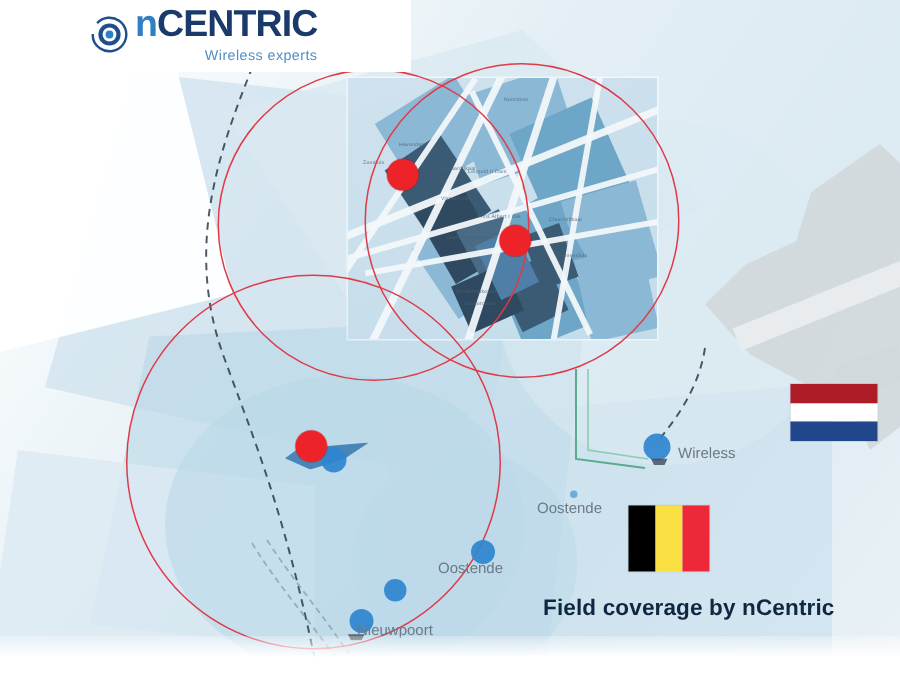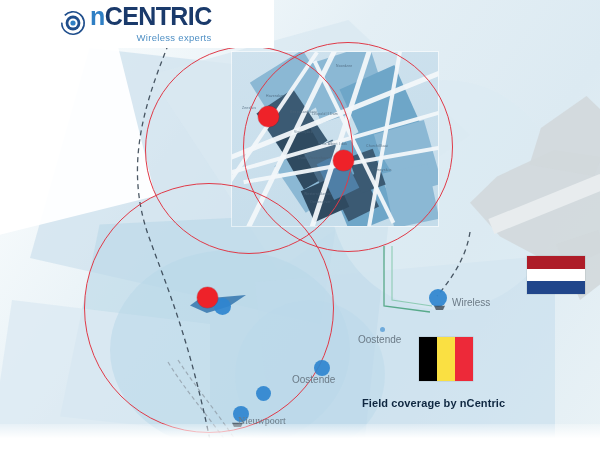--- a/index.html
+++ b/index.html
@@ -91,21 +91,21 @@
   .tagline{font-size:9.5px;color:#4e8fc4;text-align:right;margin-top:4px;letter-spacing:.3px;}
 
   
   .flag{position:absolute;box-shadow:0 0 0 .5px rgba(0,0,0,.12);}
   #flag-nl{left:527px;top:256px;width:58px;height:38px;display:flex;flex-direction:column;}
   #flag-nl i{display:block;flex:1;}
   #flag-be{left:419px;top:337px;width:54px;height:44px;display:flex;}
   #flag-be i{display:block;flex:1;}
 
   
-  #caption{position:absolute;left:362px;top:397px;font-size:11px;font-weight:bold;
+  #caption{position:absolute;left:362px;top:397px;font-size:15px;font-weight:bold;
     color:#0f2740;letter-spacing:.1px;}
 </style>
 </head>
 <body>
 
 <div id="slide">
 
   <div class="bg-base"></div>
   <div class="poly sea1"></div>
   <div class="poly sea2"></div>
@@ -186,21 +186,21 @@
   <div class="blue-dot" style="left:314px;top:360px;width:16px;height:16px;"></div>
   <div class="blue-dot" style="left:233px;top:406px;width:16px;height:16px;"></div>
   <div class="blue-dot" style="left:256px;top:386px;width:15px;height:15px;"></div>
   <div class="blue-dot" style="left:214px;top:298px;width:17px;height:17px;"></div>
   <div class="port-icon" style="left:434px;top:303px;"></div>
   <div class="port-icon" style="left:232px;top:420px;"></div>
 
   <div class="city-label" style="left:452px;top:297px;">Wireless</div>
   <div class="city-label" style="left:358px;top:334px;">Oostende</div>
   <div class="city-label" style="left:292px;top:374px;">Oostende</div>
-  <div class="city-label" style="left:238px;top:415px;font-family:Liberation Serif, serif;">Nieuwpoort</div>
+  <div class="city-label" style="left:238px;top:415px;">Nieuwpoort</div>
 
   <div class="red-marker" style="left:258px;top:106px;"></div>
   <div class="red-marker" style="left:333px;top:150px;"></div>
   <div class="red-marker" style="left:197px;top:287px;"></div>
 
   <div id="logo-box">
     <div id="logo-mark">
       <svg width="26" height="26" viewBox="0 0 26 26">
         <circle cx="13" cy="13" r="11.2" fill="none" stroke="#1f4e8c" stroke-width="1.6" stroke-dasharray="46 8" transform="rotate(-55 13 13)"></circle>
         <circle cx="13" cy="13" r="7.4" fill="#1f4e8c"></circle>

